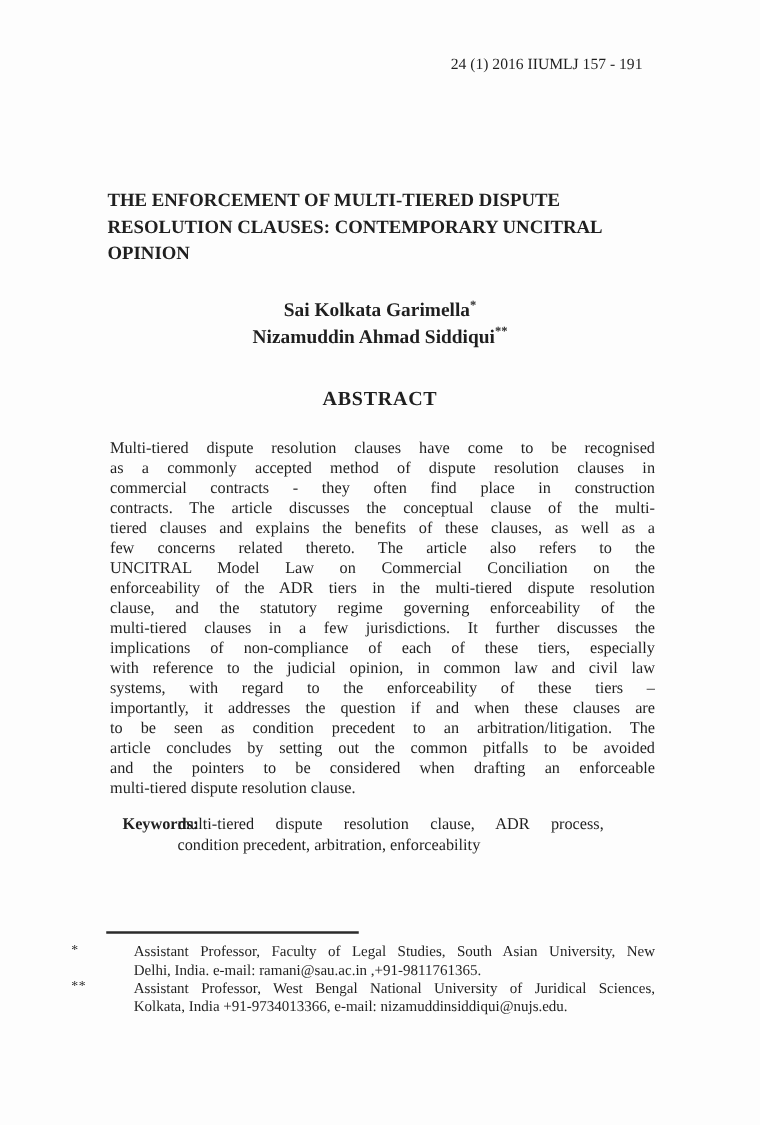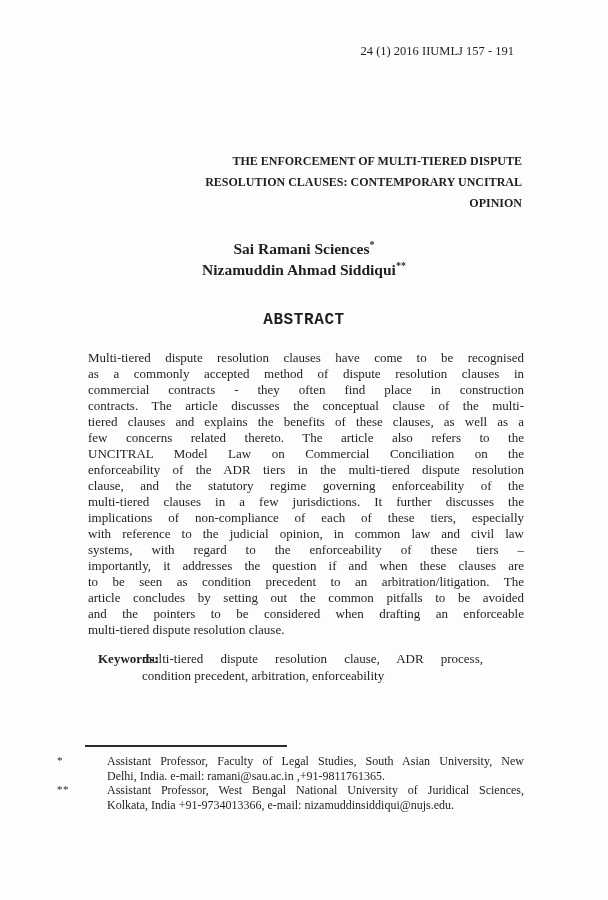--- a/index.html
+++ b/index.html
@@ -17,23 +17,23 @@
     top: 44px;
     right: 94px;
     font-size: 12.5px;
     white-space: nowrap;
   }
   .title-block {
     position: absolute;
     top: 151px;
     left: 86px;
     width: 436px;
-    text-align: right;
+    text-align: left;
     font-weight: bold;
-    font-size: 12px;
+    font-size: 15px;
     line-height: 21px;
   }
   .authors-block {
     position: absolute;
     top: 238px;
     left: 86px;
     width: 436px;
     text-align: center;
     font-weight: bold;
     font-size: 15.5px;
@@ -42,21 +42,20 @@
   .authors-block sup { font-size: 10px; line-height: 0; }
   .abstract-heading {
     position: absolute;
     top: 311px;
     left: 86px;
     width: 436px;
     text-align: center;
     font-weight: bold;
     font-size: 16px;
     letter-spacing: 0.6px;
-    font-family: Liberation Mono, monospace;
   }
   .abstract-body {
     position: absolute;
     top: 350px;
     left: 88px;
     width: 436px;
     font-size: 13px;
     line-height: 16px;
   }
   .jline { text-align: justify; text-align-last: justify; }
@@ -104,21 +103,21 @@
 
   <div class="journal-header">24 (1) 2016 IIUMLJ 157 - 191</div>
 
   <div class="title-block">
     <div>THE ENFORCEMENT OF MULTI-TIERED DISPUTE</div>
     <div>RESOLUTION CLAUSES: CONTEMPORARY UNCITRAL</div>
     <div>OPINION</div>
   </div>
 
   <div class="authors-block">
-    <div><span>Sai Ramani Sciences</span><sup>*</sup></div>
+    <div><span>Sai Kolkata Garimella</span><sup>*</sup></div>
     <div><span>Nizamuddin Ahmad Siddiqui</span><sup>**</sup></div>
   </div>
 
   <div class="abstract-heading">ABSTRACT</div>
 
   <div class="abstract-body">
     <div class="jline">Multi-tiered dispute resolution clauses have come to be recognised</div>
     <div class="jline">as a commonly accepted method of dispute resolution clauses in</div>
     <div class="jline">commercial contracts - they often find place in construction</div>
     <div class="jline">contracts. The article discusses the conceptual clause of the multi-</div>

